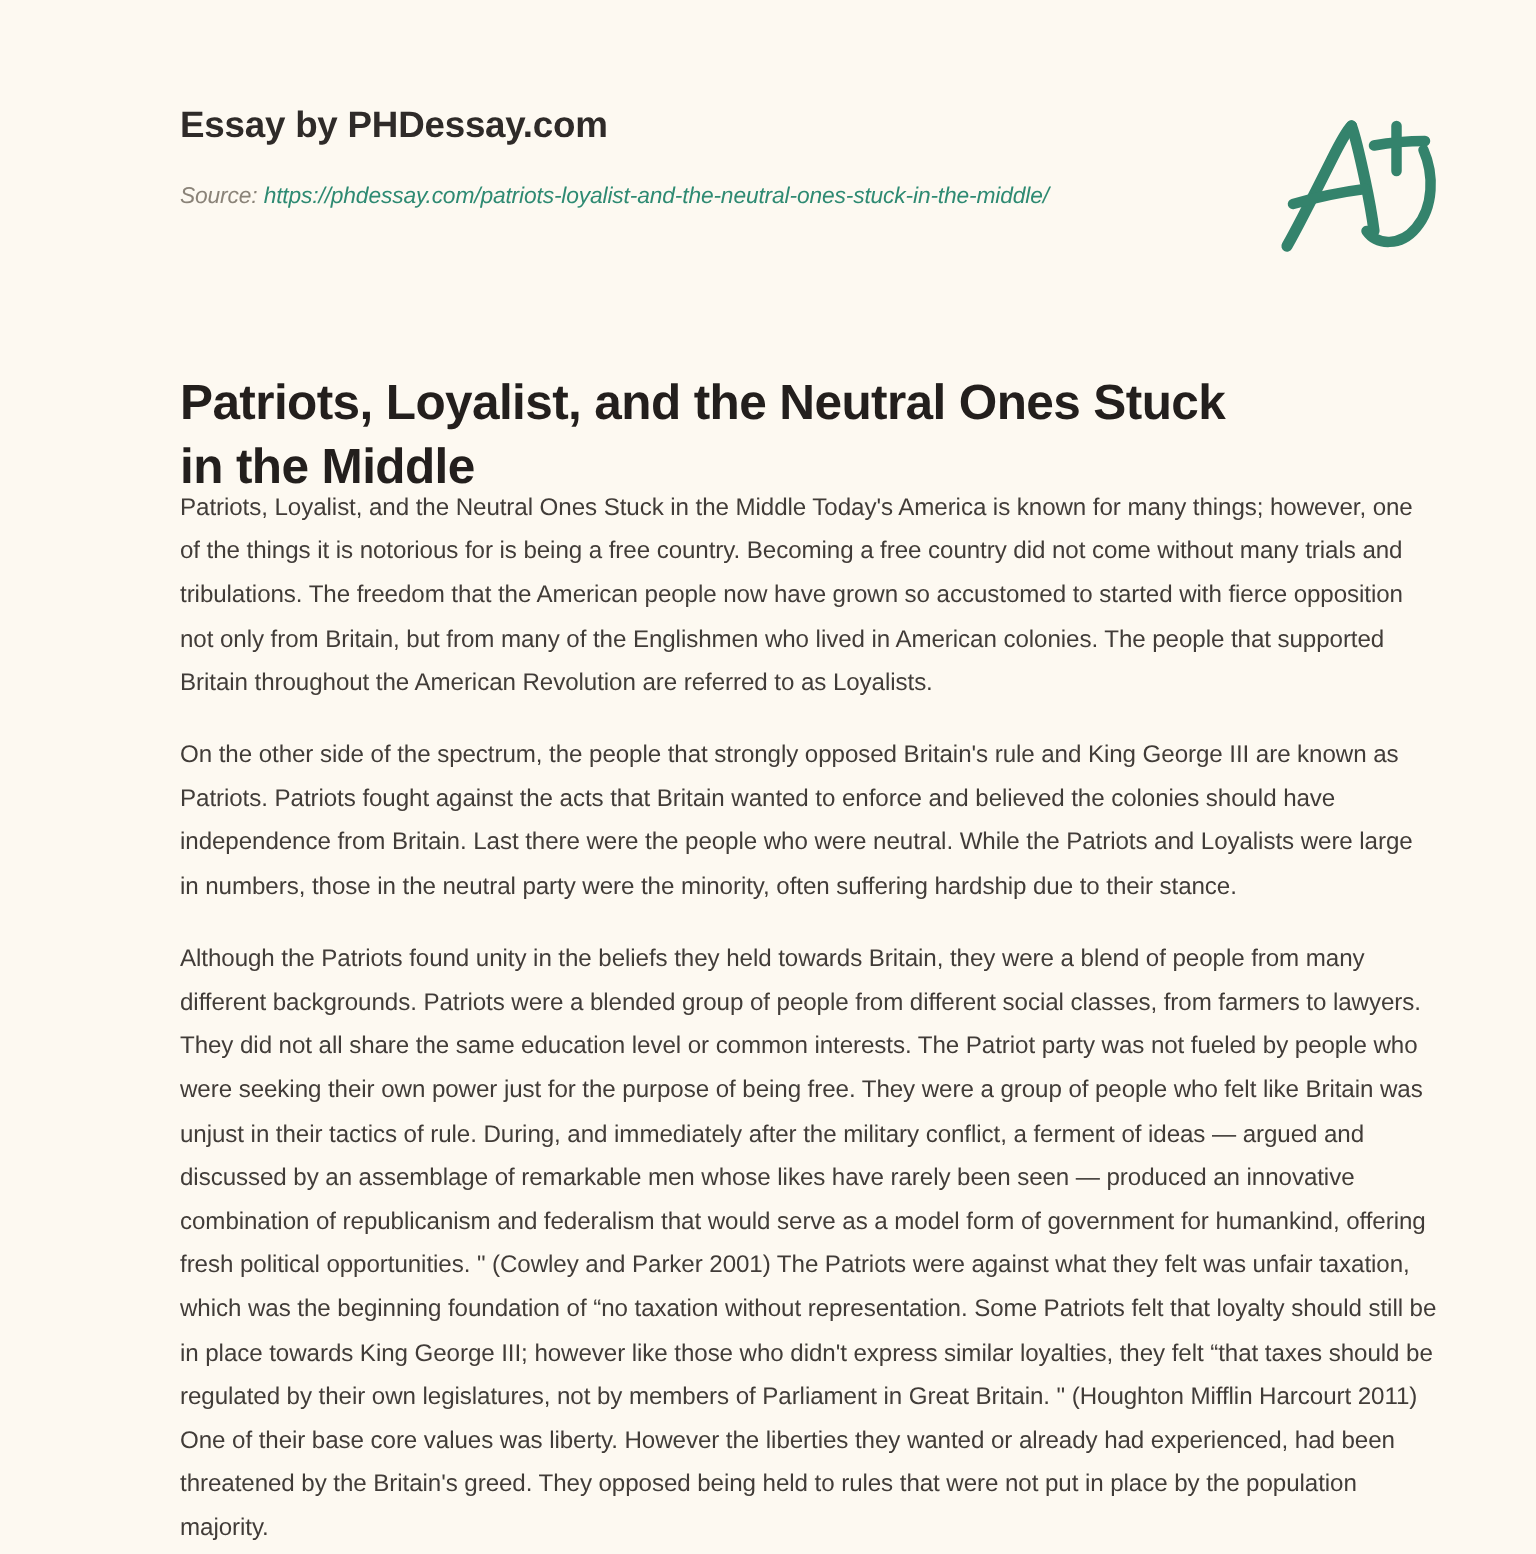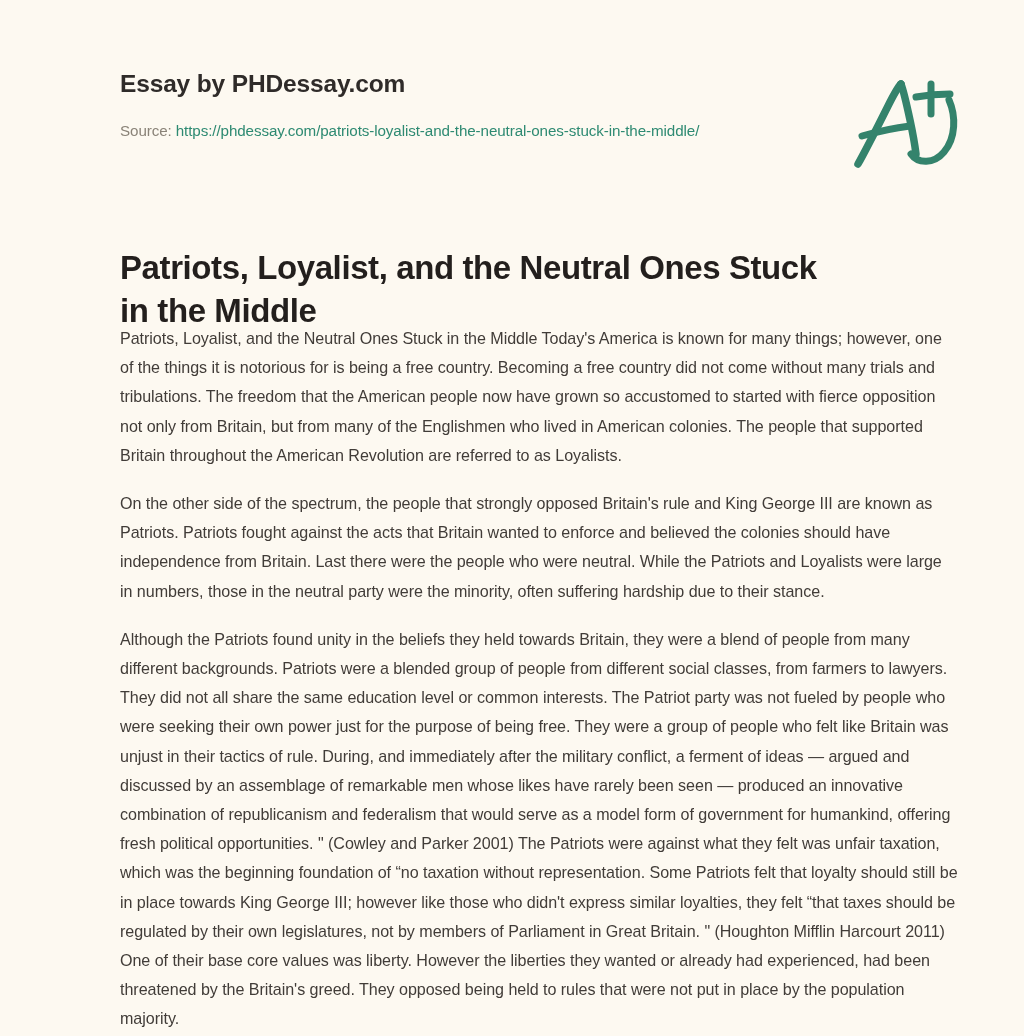--- a/index.html
+++ b/index.html
@@ -43,20 +43,21 @@
     white-space: nowrap;
   }
 
   .source-line {
     position: absolute;
     left: 94px;
     top: 122px;
     font-size: 15.2px;
     white-space: nowrap;
     letter-spacing: -0.1px;
+    font-style: italic;
   }
   .source-label {
     color: #8a8378;
   }
   .source-url {
     color: #2e8a72;
     text-decoration: none;
   }
 
   

